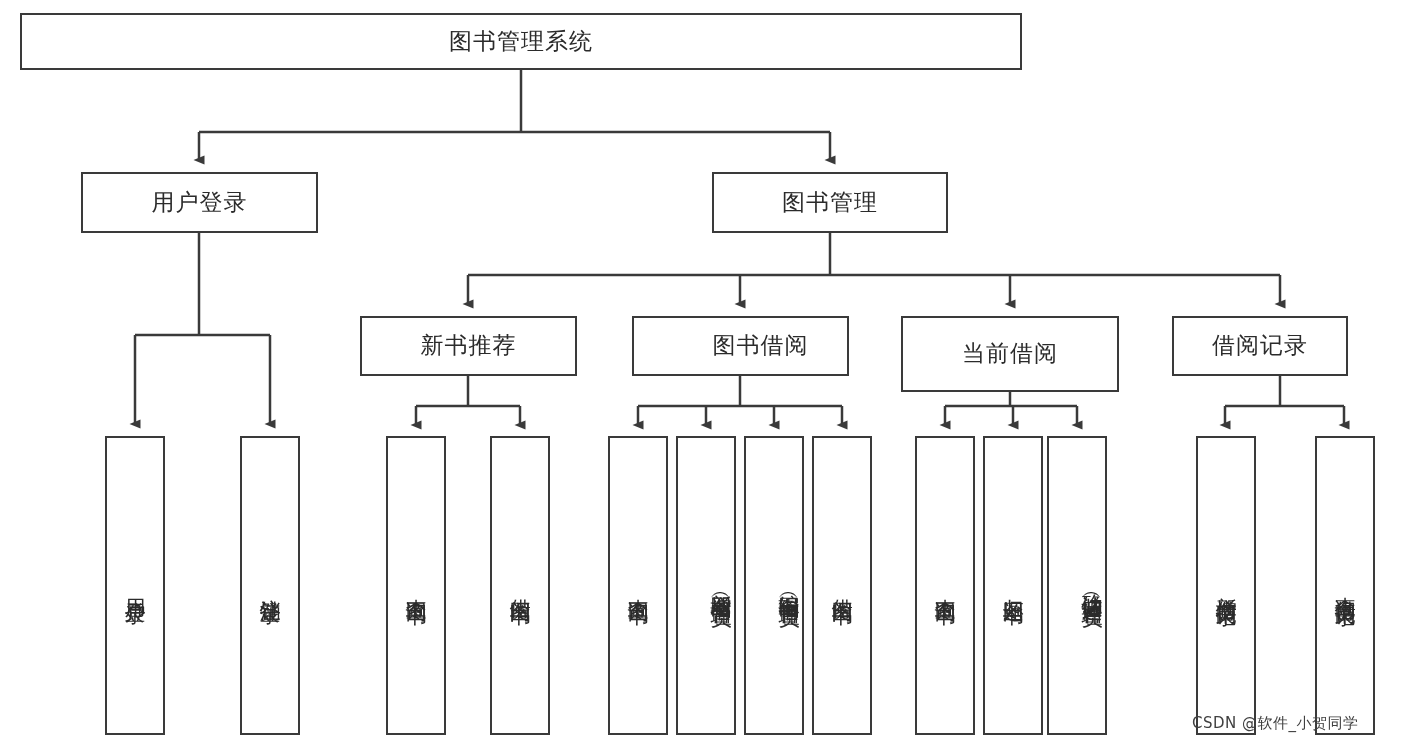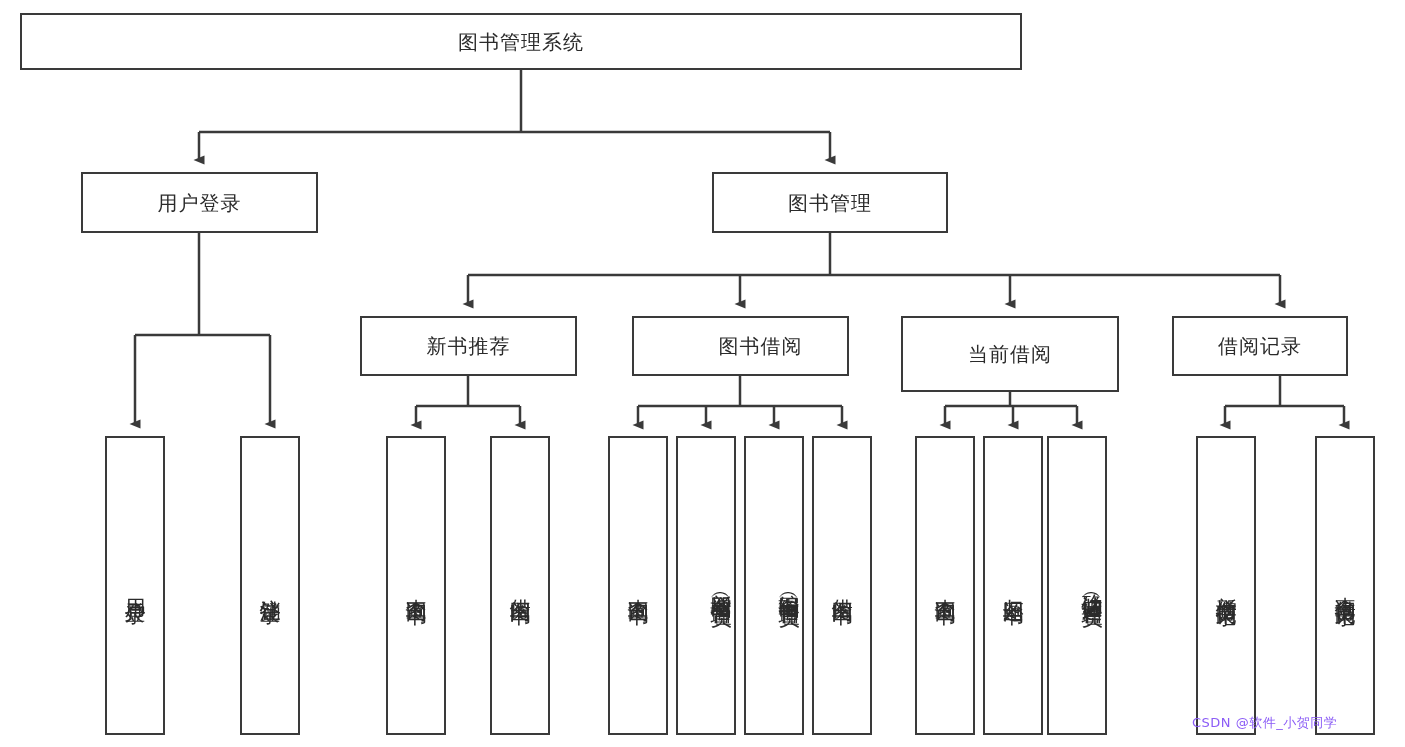--- a/index.html
+++ b/index.html
@@ -30,21 +30,21 @@
     position: absolute;
     box-sizing: border-box;
     border: 2px solid #3a3a3a;
     background: #ffffff;
     display: flex;
     align-items: center;
     justify-content: center;
     color: #2b2b2b;
   }
   .node.horiz {
-    font-size: 20px;
+    font-size: 23px;
     letter-spacing: 1px;
     line-height: 1.2;
   }
   .node.vert {
     writing-mode: vertical-rl;
     text-orientation: upright;
     font-size: 21px;
     line-height: 1.25;
     letter-spacing: 2px;
     padding: 4px 0;
@@ -52,22 +52,22 @@
   .node.vert.topalign {
     align-items: flex-start;
     justify-content: center;
   }
   .node-label {
     display: block;
     white-space: nowrap;
   }
   .watermark {
     position: absolute;
-    font-size: 13px;
-    color: #8b5cf6;
+    font-size: 15px;
+    color: #404040;
     white-space: nowrap;
     letter-spacing: 0.5px;
   }
 </style>
 </head>
 <body>
 
 <div id="diagram-root">
 
   <svg class="edges" viewBox="0 0 1405 747" xmlns="http://www.w3.org/2000/svg">

